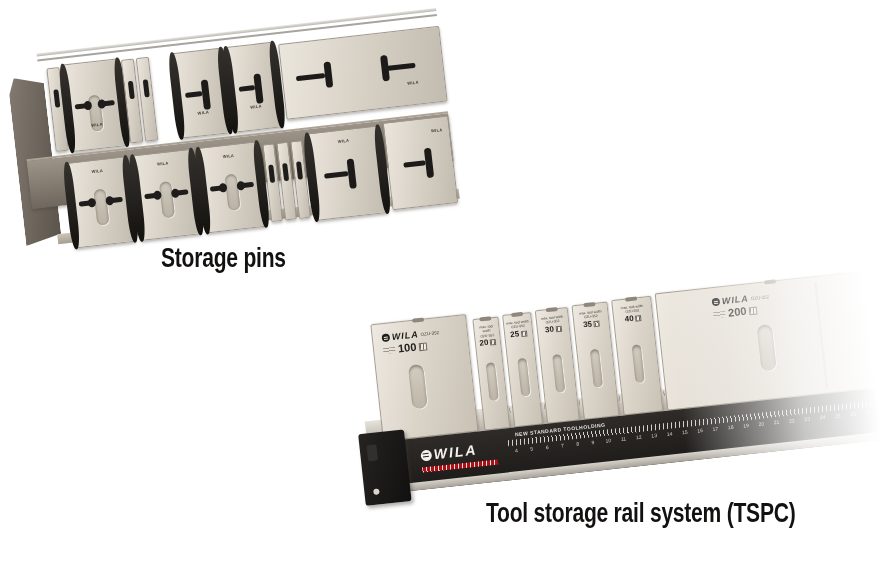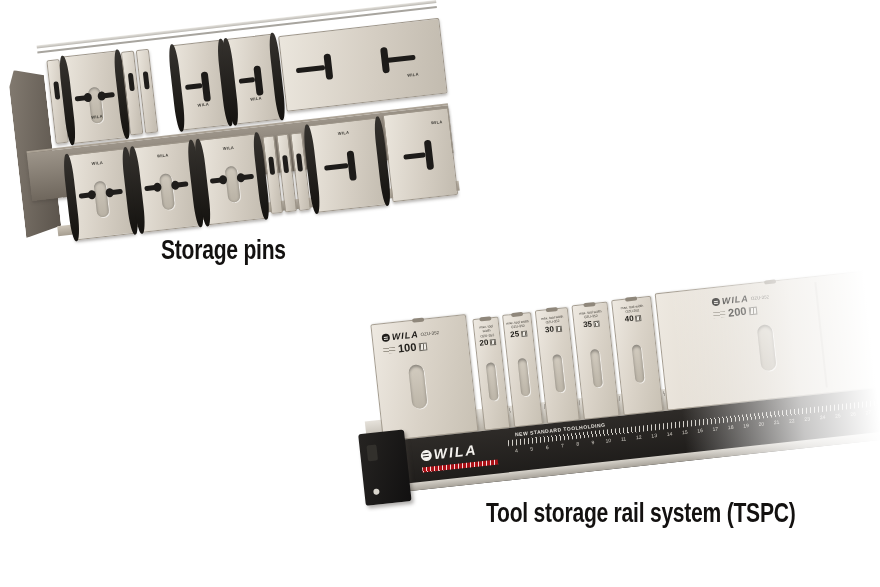--- a/index.html
+++ b/index.html
@@ -10,21 +10,21 @@
   }
 
   
   .caption {
     position:absolute; font-weight:bold; font-size:27px; color:#131110;
     letter-spacing:-0.3px; transform:scaleX(.78); transform-origin:left top;
     white-space:nowrap;
   }
 
   
-  .figure-storage { position:absolute; left:10px; top:4px; width:450px; height:280px; }
+  .figure-storage { position:absolute; left:10px; top:12px; width:450px; height:280px; }
   .rack {
     position:absolute; left:6px; top:6px; width:430px; height:215px;
     transform:rotate(-6.5deg);
   }
   .hang1 { position:absolute; left:30px; top:14px; width:402px; height:3px;
     background:linear-gradient(#e8e6e1,#b8b5af); }
   .hang2 { position:absolute; left:30px; top:20px; width:402px; height:2px; background:#a7a49e; }
   .left-plate {
     position:absolute; left:-2px; top:36px; width:36px; height:168px;
     background:linear-gradient(100deg,#837b71,#5a534b);

